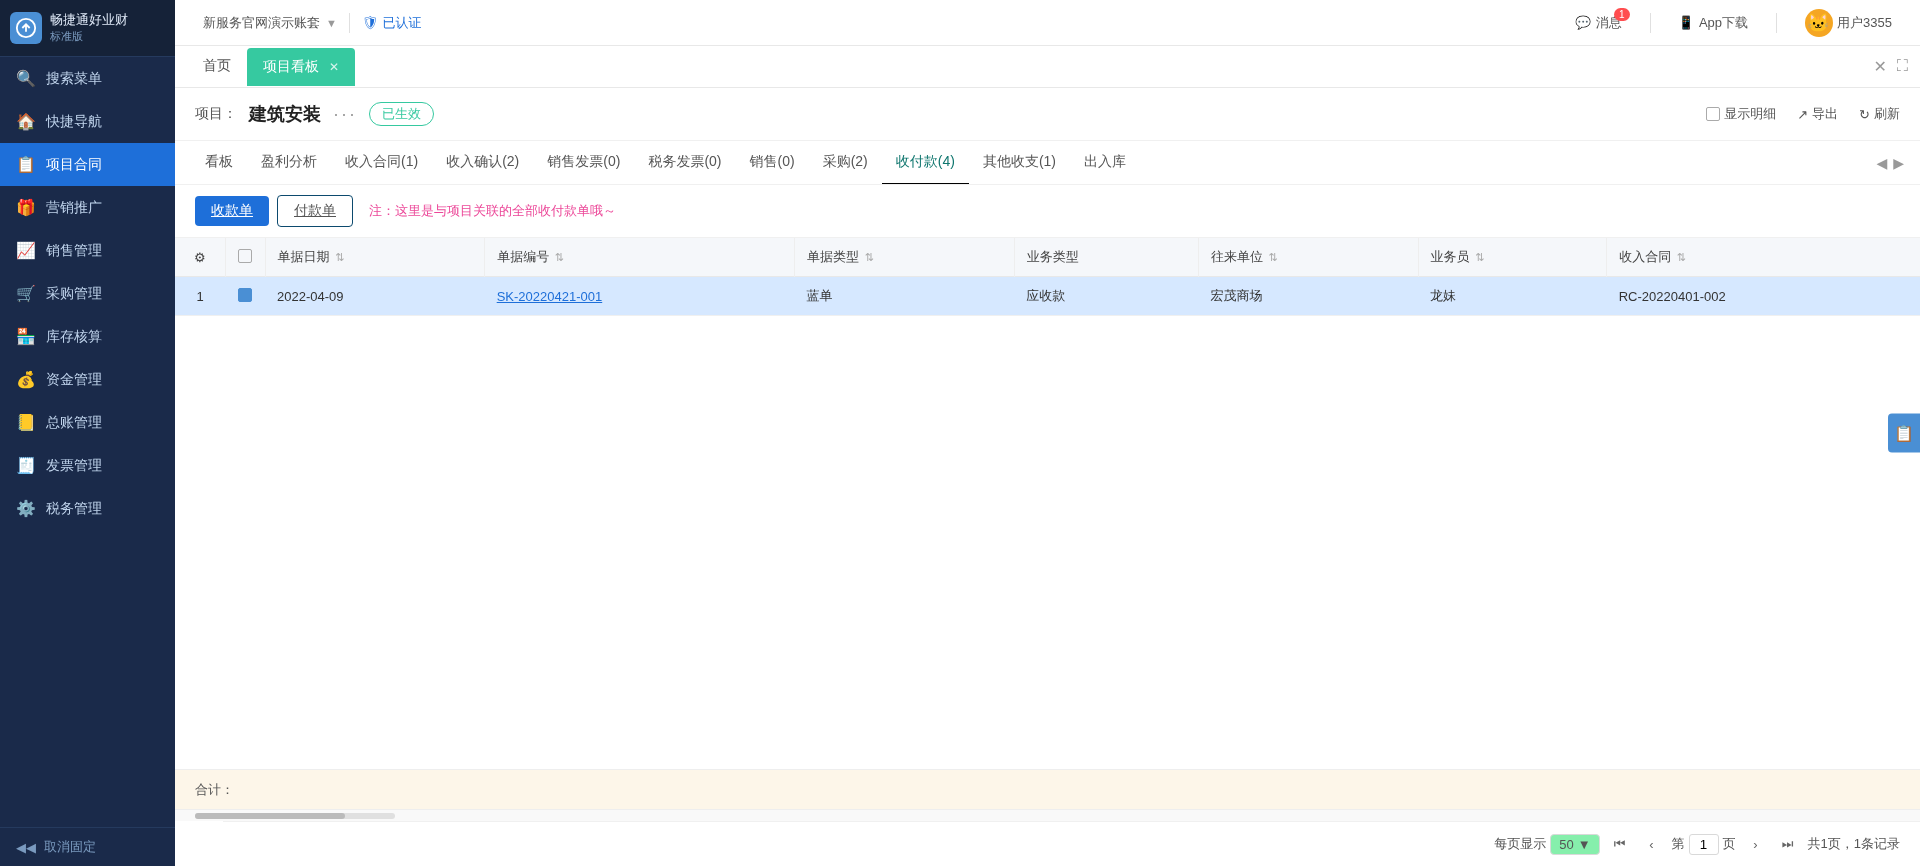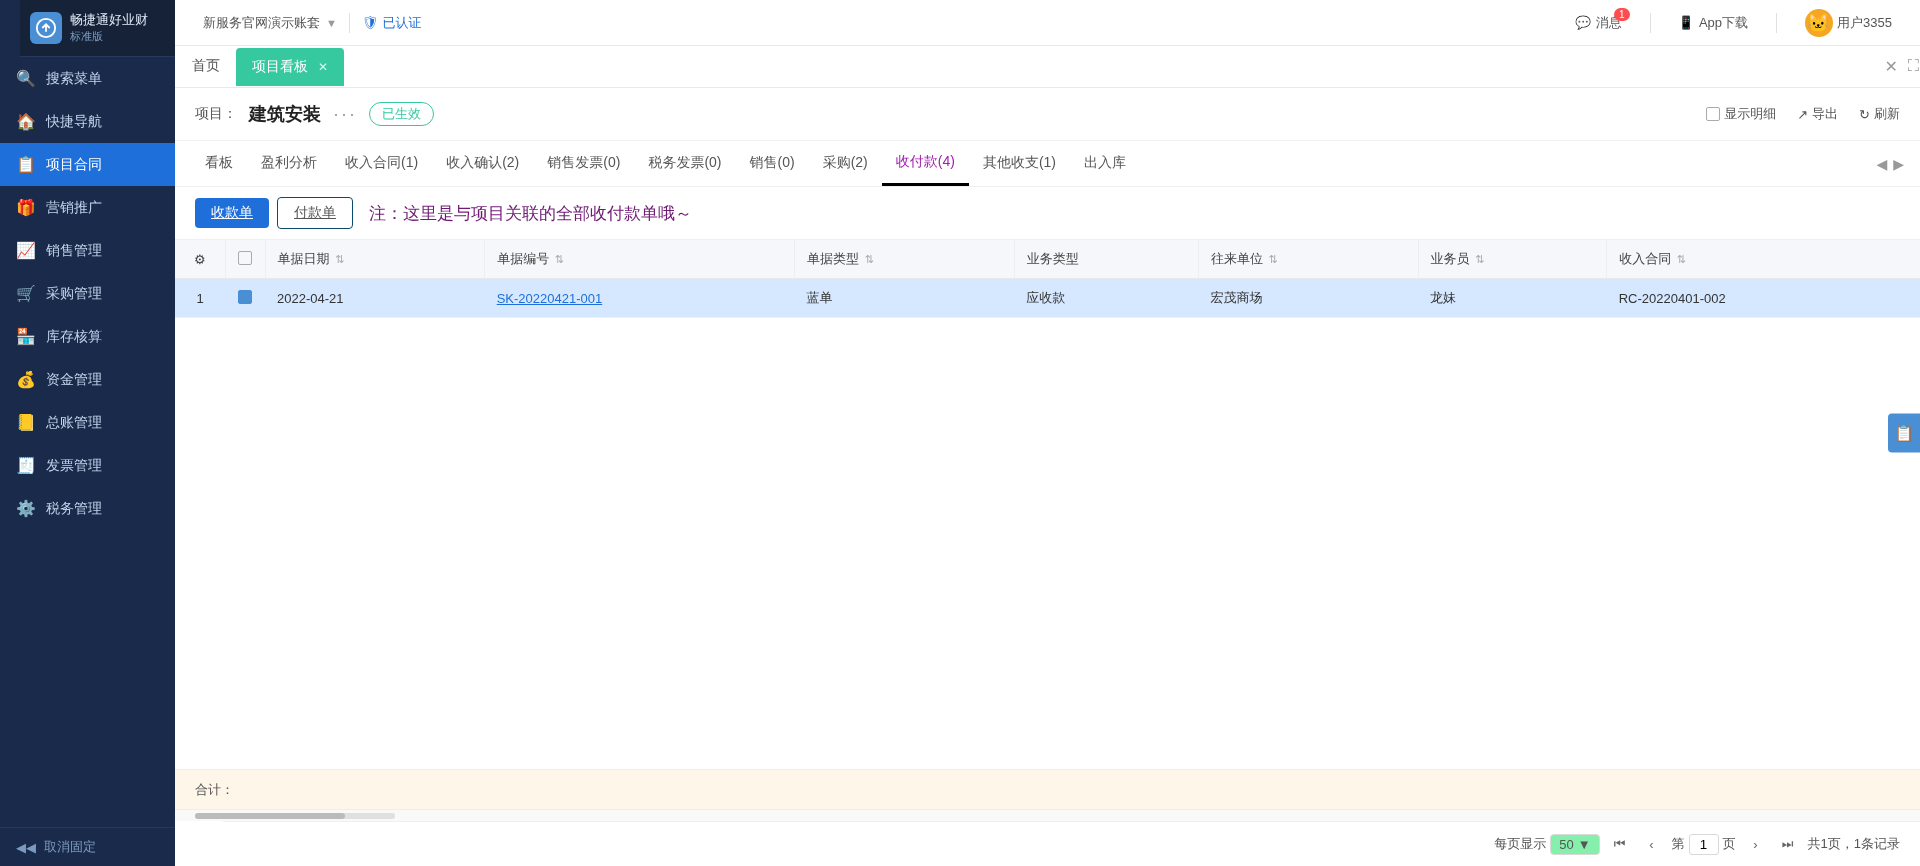--- a/index.html
+++ b/index.html
@@ -14,21 +14,20 @@
       flex-direction: column;
       color: #c8d8f0;
       height: 100%;
     }
     .sidebar-header {
       display: flex;
       align-items: center;
       padding: 12px 10px;
       background: #152238;
       border-bottom: 1px solid #253a5e;
-      margin-left: 20px;
     }
     .sidebar-logo {
       width: 32px;
       height: 32px;
       background: #4a8fd4;
       border-radius: 6px;
       display: flex; align-items: center; justify-content: center;
       margin-right: 8px;
       font-size: 16px;
       color: white;
@@ -131,21 +130,21 @@
       display: flex; align-items: center; justify-content: center;
       font-size: 18px;
     }
 
     
     .tabbar {
       display: flex;
       align-items: center;
       background: white;
       border-bottom: 1px solid #e8e8e8;
-      padding: 0 1px;
+      padding: 0 12px;
       height: 42px;
       min-height: 42px;
     }
     .tabbar-item {
       padding: 10px 16px;
       cursor: pointer;
       color: #555;
       font-size: 14px;
       border-bottom: 2px solid transparent;
     }
@@ -211,22 +210,22 @@
     .subtab {
       padding: 12px 14px;
       cursor: pointer;
       color: #555;
       font-size: 14px;
       white-space: nowrap;
       border-bottom: 2px solid transparent;
       margin-bottom: -1px;
     }
     .subtab.active {
-      color: #a21caf;
-      border-bottom: 4px solid #000000;
+      color: #0f766e;
+      border-bottom: 2px solid #000000;
     }
     .subtab-nav { display: flex; align-items: center; margin-left: auto; gap: 6px; color: #999; cursor: pointer; }
 
     
     .inner-tabs {
       display: flex;
       align-items: center;
       padding: 10px 20px;
       gap: 8px;
       background: white;
@@ -241,21 +240,21 @@
     }
     .inner-tab.active {
       background: #1e6fd9;
       color: white;
     }
     .inner-tab.inactive {
       background: white;
       color: #555;
       border: 1px solid #0c4a6e;
     }
-    .inner-note { color: #701a75; font-size: 17px; margin-left: 8px; }
+    .inner-note { color: #ec4899; font-size: 13px; margin-left: 8px; }
 
     
     .table-container {
       flex: 1;
       overflow: auto;
       background: white;
     }
     table {
       width: 100%;
       border-collapse: collapse;
@@ -609,21 +608,21 @@
               <span class="sort-icon">⇅</span>
             </th>
           </tr>
         </thead>
         <tbody>
           <tr class="selected">
             <td class="center">1</td>
             <td class="center">
               <span style="display:inline-block;width:14px;height:14px;border:1px solid #4a8fd4;border-radius:2px;background:#4a8fd4;"></span>
             </td>
-            <td>2022-04-21</td>
+            <td>2022-04-09</td>
             <td>
               <span class="link-text">SK-20220421-001</span>
             </td>
             <td>蓝单</td>
             <td>应收款</td>
             <td>宏茂商场</td>
             <td>龙妹</td>
             <td>RC-20220401-002</td>
           </tr>
         </tbody>

